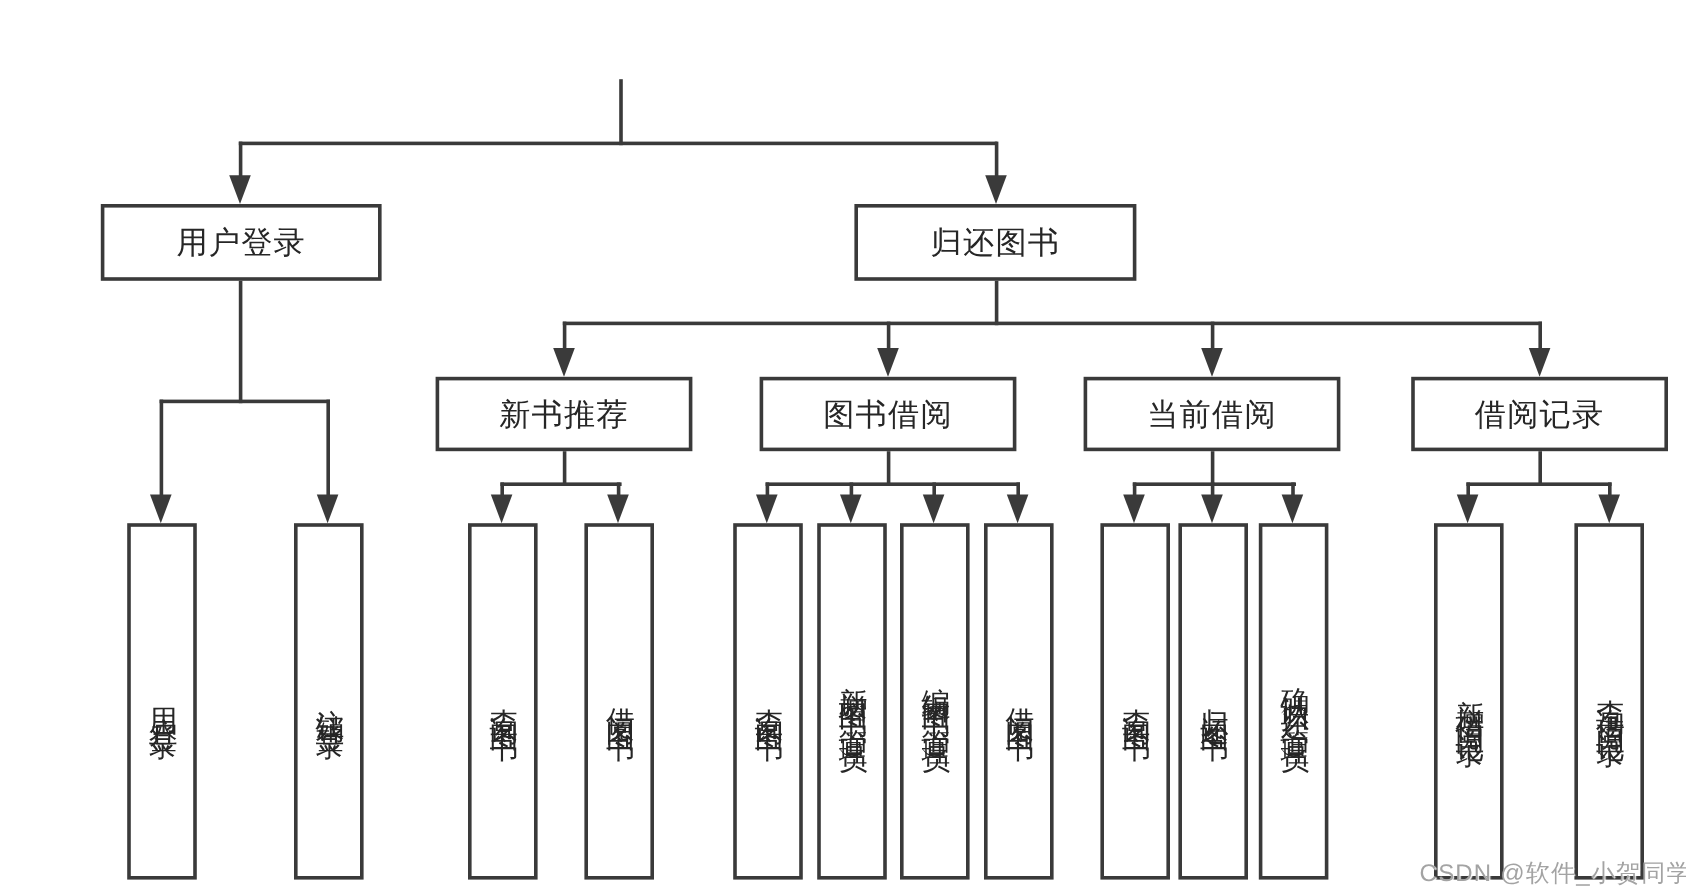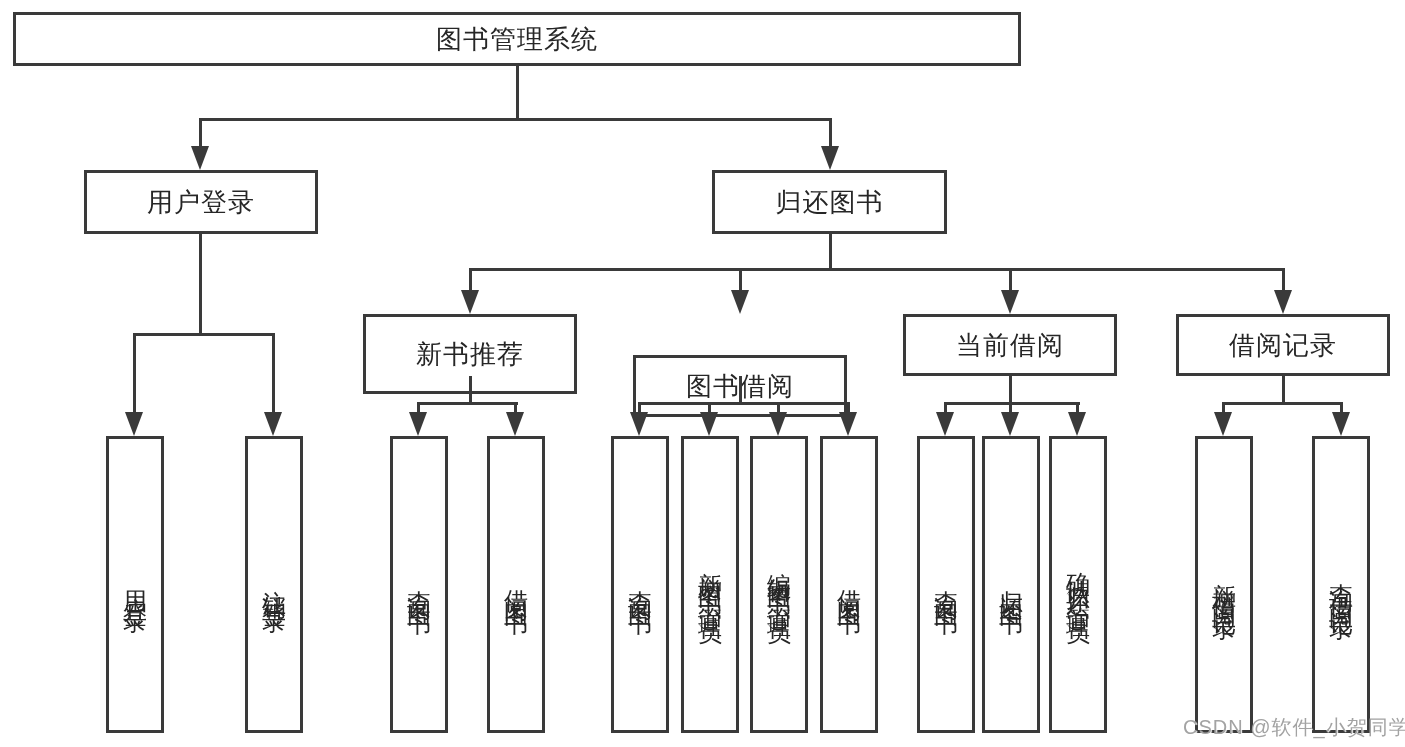--- a/index.html
+++ b/index.html
@@ -47,23 +47,20 @@
     white-space:nowrap;
     text-shadow:1px 1px 1px #ffffff;
     z-index:5;
   }
 </style>
 </head>
 <body>
 
 <div class="stage">
 
-  <div class="box hbox" style="left:13px; top:12px; width:1008px; height:54px;">
-    <span>图书管理系统</span>
-  </div>
 
   <div class="vline" style="left:516px; top:66px; height:55px;"></div>
   <div class="hline" style="left:199px; top:118px; width:632px;"></div>
   <div class="vline" style="left:199px; top:118px; height:32px;"></div>
   <div class="tri" style="left:191px; top:146px;"></div>
   <div class="vline" style="left:829px; top:118px; height:32px;"></div>
   <div class="tri" style="left:821px; top:146px;"></div>
 
   <div class="box hbox" style="left:84px; top:170px; width:234px; height:64px;">
     <span>用户登录</span>
@@ -83,24 +80,24 @@
   <div class="hline" style="left:469px; top:268px; width:816px;"></div>
   <div class="vline" style="left:469px; top:268px; height:26px;"></div>
   <div class="tri" style="left:461px; top:290px;"></div>
   <div class="vline" style="left:739px; top:268px; height:26px;"></div>
   <div class="tri" style="left:731px; top:290px;"></div>
   <div class="vline" style="left:1009px; top:268px; height:26px;"></div>
   <div class="tri" style="left:1001px; top:290px;"></div>
   <div class="vline" style="left:1282px; top:268px; height:26px;"></div>
   <div class="tri" style="left:1274px; top:290px;"></div>
 
-  <div class="box hbox" style="left:363px; top:314px; width:214px; height:80px;">
+  <div class="box hbox" style="left:363px; top:314px; width:214px; height:62px;">
     <span>新书推荐</span>
   </div>
-  <div class="box hbox" style="left:633px; top:314px; width:214px; height:62px;margin-top:41px;">
+  <div class="box hbox" style="left:633px; top:314px; width:214px; height:62px;">
     <span>图书借阅</span>
   </div>
   <div class="box hbox" style="left:1176px; top:314px; width:214px; height:62px;">
     <span>借阅记录</span>
   </div>
   <div class="box hbox" style="left:903px; top:314px; width:214px; height:62px;">
     <span>当前借阅</span>
   </div>
 
   <div class="vline" style="left:469px; top:376px; height:29px;"></div>

